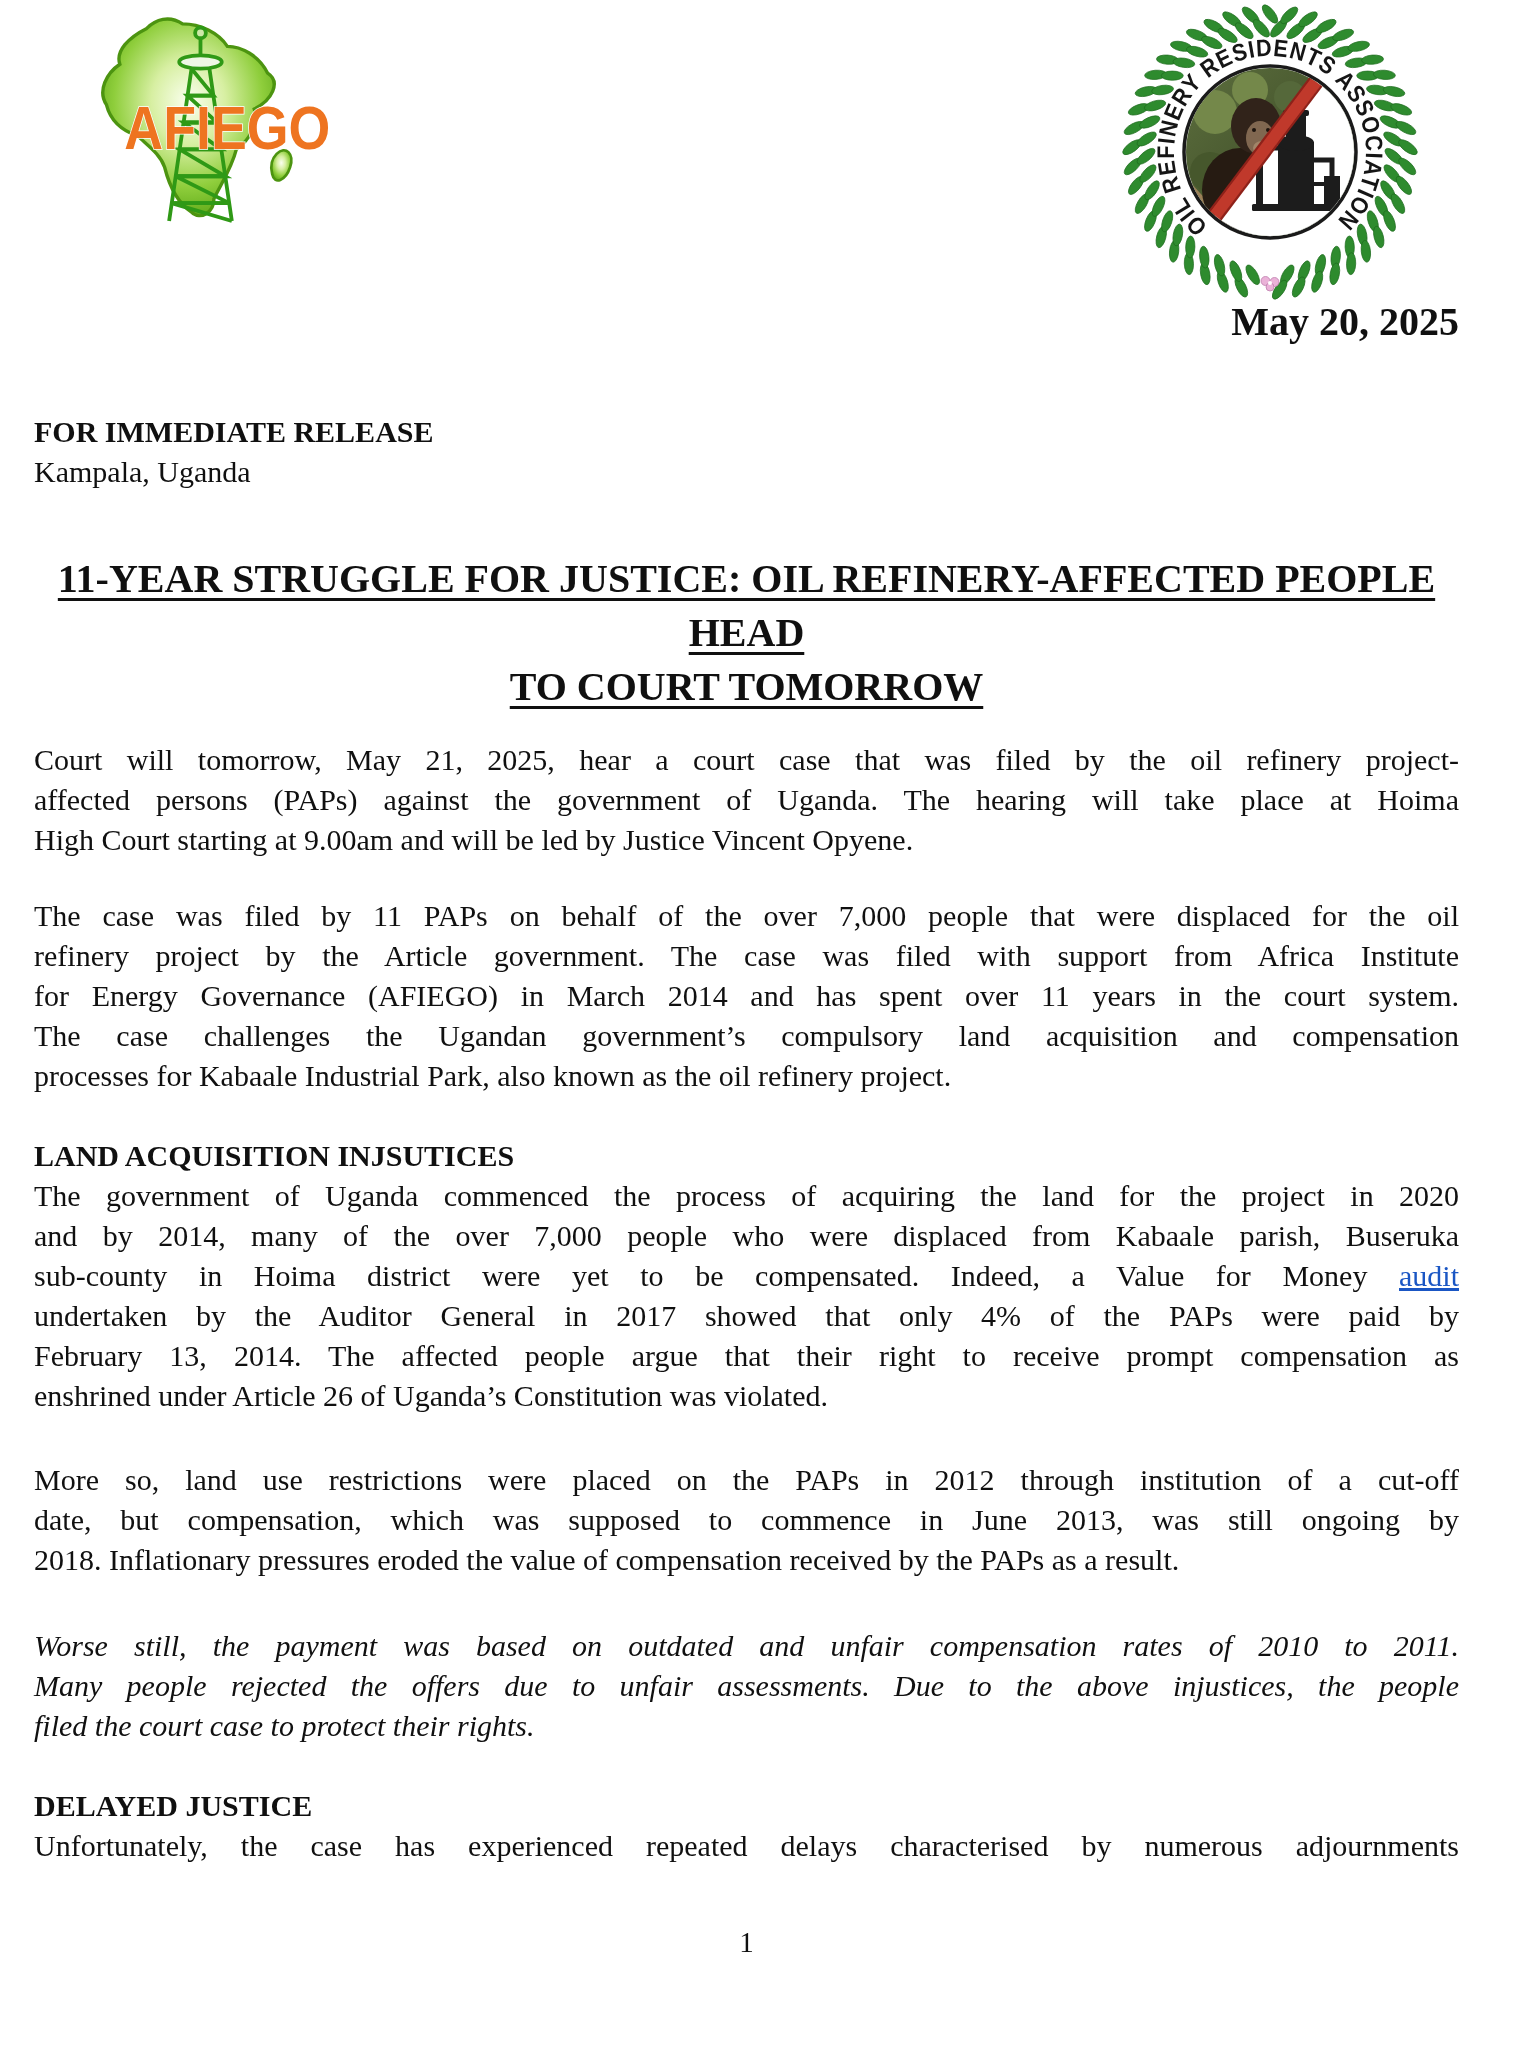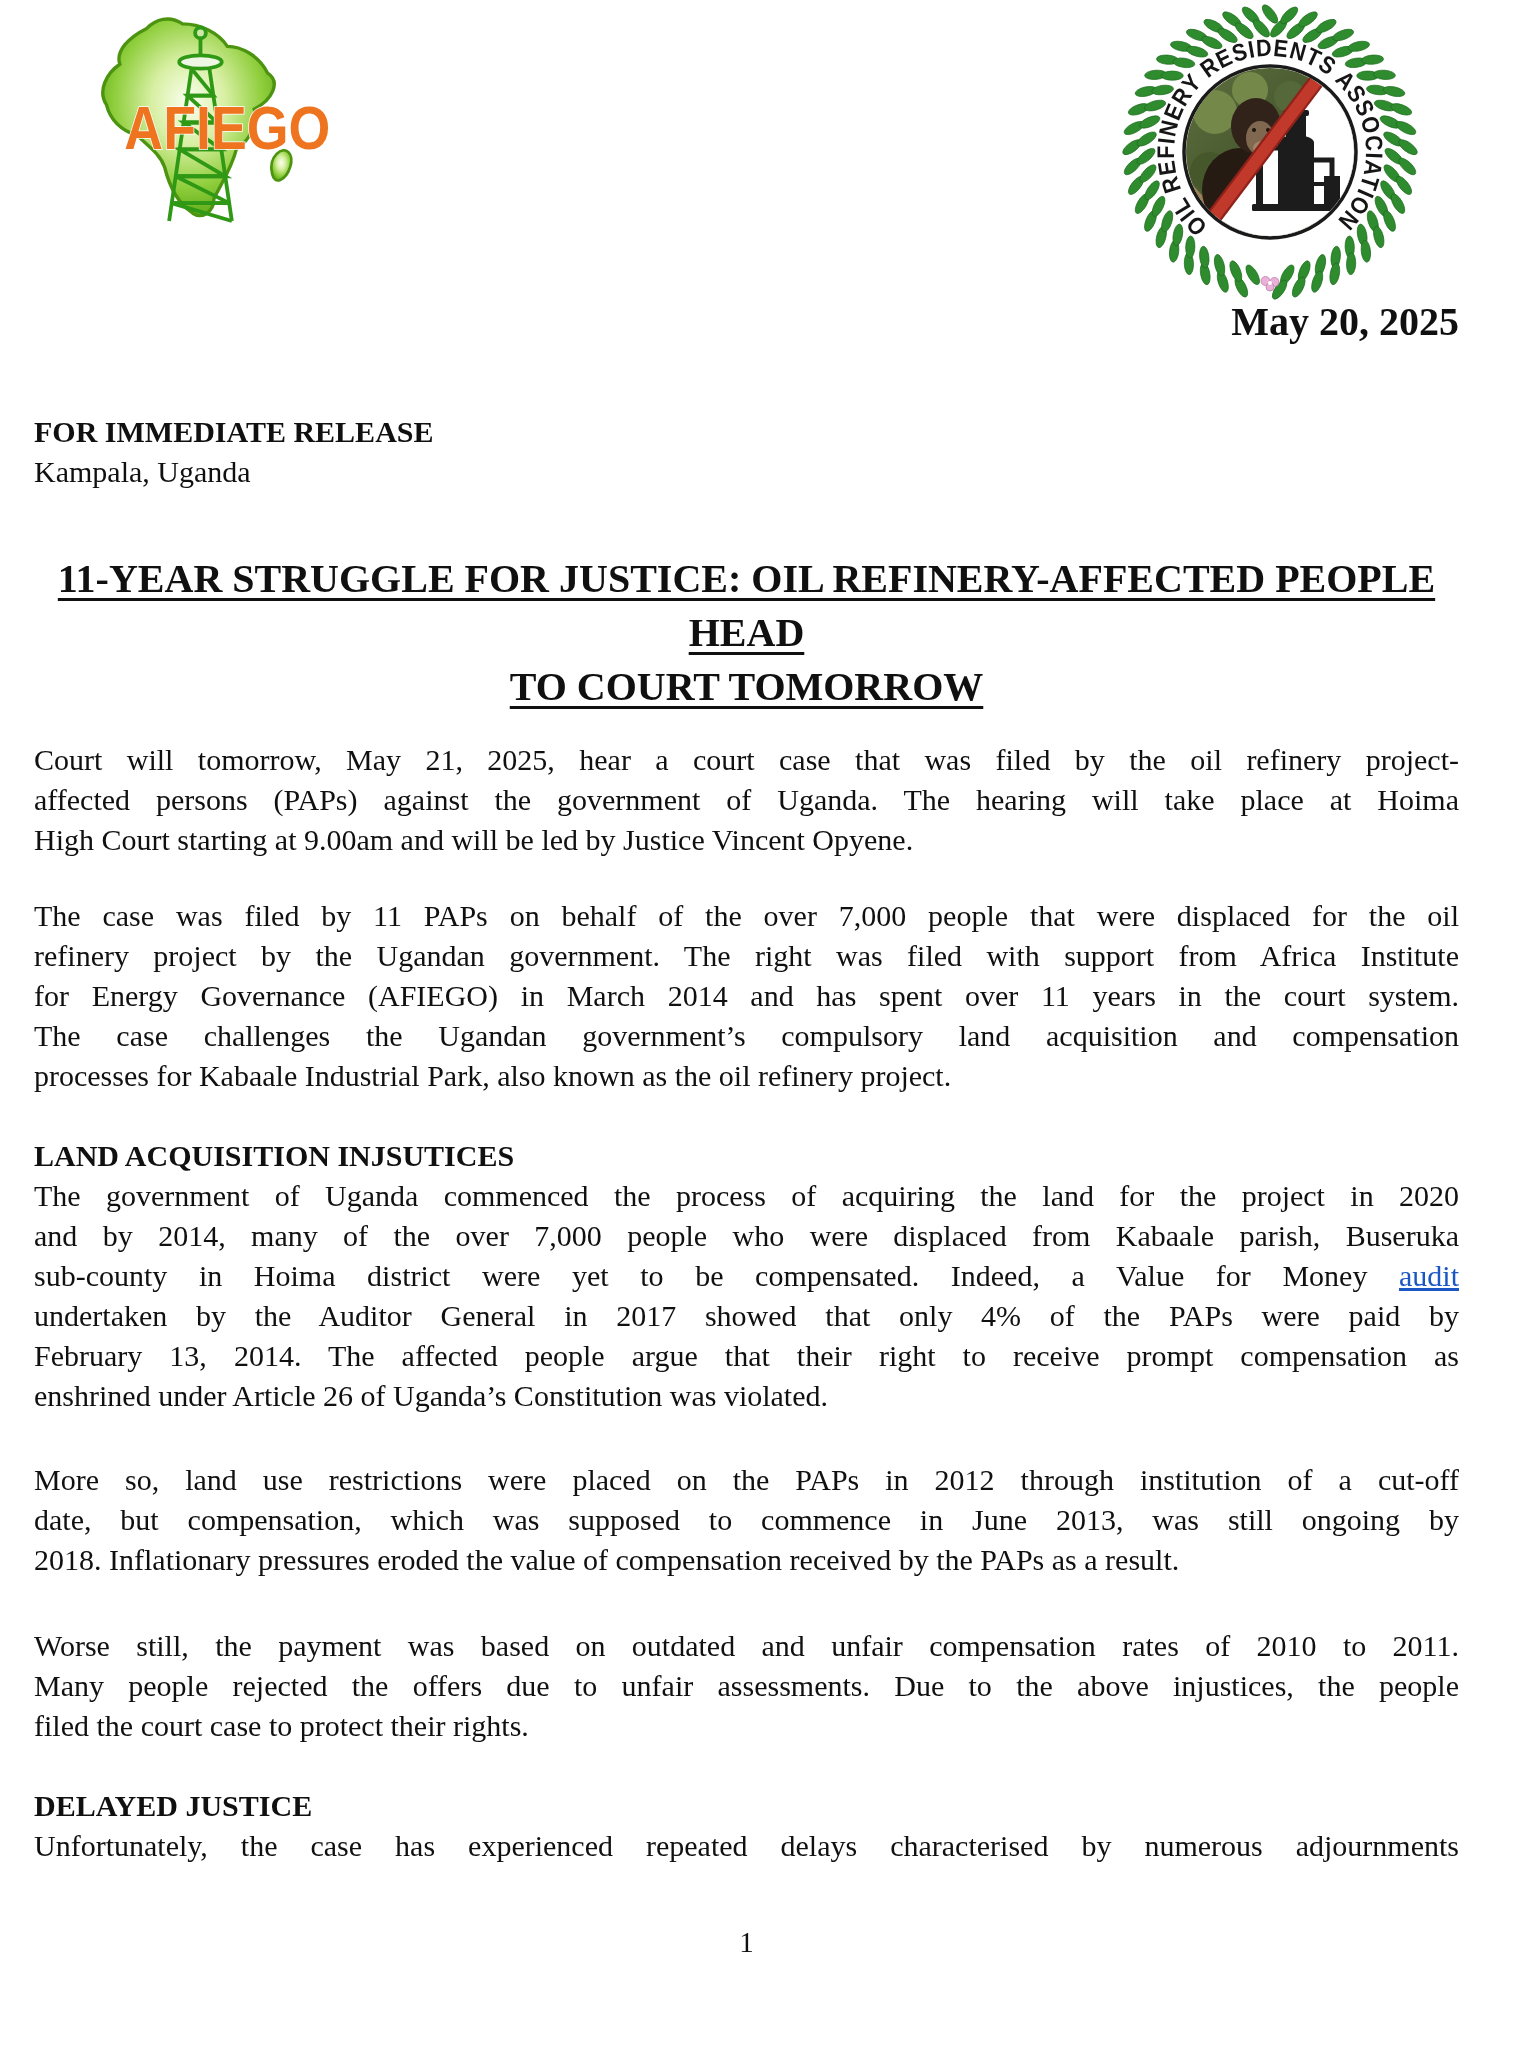--- a/index.html
+++ b/index.html
@@ -21,21 +21,21 @@
   .date     { font-weight:bold; font-size:40px; line-height:40px; text-align:right; }
   .release  { margin-top:70px; font-weight:bold; font-size:30px; line-height:40px; }
   .loc      { font-size:30px; line-height:40px; }
 
   .headline { margin-top:60px; text-align:center; font-weight:bold; font-size:40px; line-height:54px; }
   .headline span { text-decoration:underline; text-decoration-thickness:3px; text-underline-offset:6px; }
 
   .para  { margin-top:36px; font-size:30px; line-height:40px; }
   .mt26  { margin-top:26px; }
   .mt44  { margin-top:44px; }
-  .mt46  { margin-top:46px; }
+  .mt46  { margin-top:46px;font-style:italic; }
   .tight { margin-top:0; }
   .h2    { margin-top:40px; font-size:30px; line-height:40px; font-weight:bold; }
 
   .jline { text-align:justify; text-align-last:justify; }
   .lline { text-align:left; }
 
   .link { color:#1a56c4; text-decoration:underline; cursor:pointer; }
 
   .pagenum { margin-top:56px; text-align:center; font-size:29px; line-height:40px; }
 
@@ -242,21 +242,21 @@
   </div>
 
   <div class="para mt26">
     <div class="jline">Court will tomorrow, May 21, 2025, hear a court case that was filed by the oil refinery project-</div>
     <div class="jline">affected persons (PAPs) against the government of Uganda. The hearing will take place at Hoima</div>
     <div class="lline">High Court starting at 9.00am and will be led by Justice Vincent Opyene.</div>
   </div>
 
   <div class="para">
     <div class="jline">The case was filed by 11 PAPs on behalf of the over 7,000 people that were displaced for the oil</div>
-    <div class="jline">refinery project by the Ugandan government. The right was filed with support from Africa Institute</div>
+    <div class="jline">refinery project by the Article government. The case was filed with support from Africa Institute</div>
     <div class="jline">for Energy Governance (AFIEGO) in March 2014 and has spent over 11 years in the court system.</div>
     <div class="jline">The case challenges the Ugandan government’s compulsory land acquisition and compensation</div>
     <div class="lline">processes for Kabaale Industrial Park, also known as the oil refinery project.</div>
   </div>
 
   <div class="h2">LAND ACQUISITION INJSUTICES</div>
 
   <div class="para tight">
     <div class="jline">The government of Uganda commenced the process of acquiring the land for the project in 2020</div>
     <div class="jline">and by 2014, many of the over 7,000 people who were displaced from Kabaale parish, Buseruka</div>

